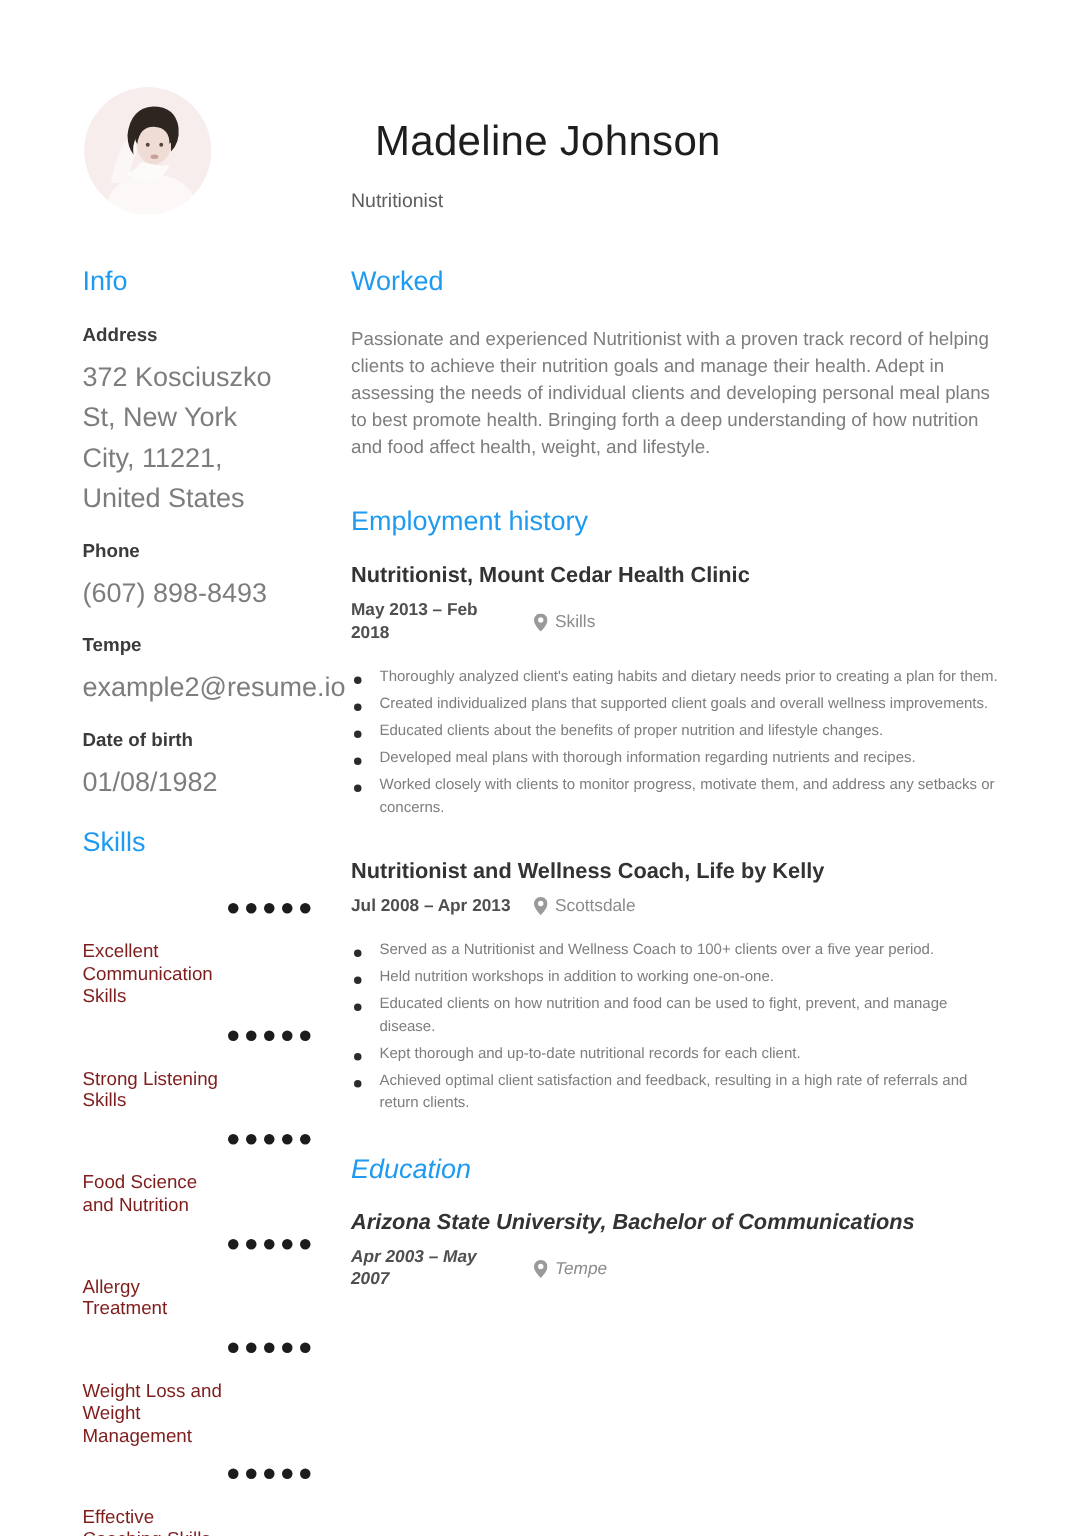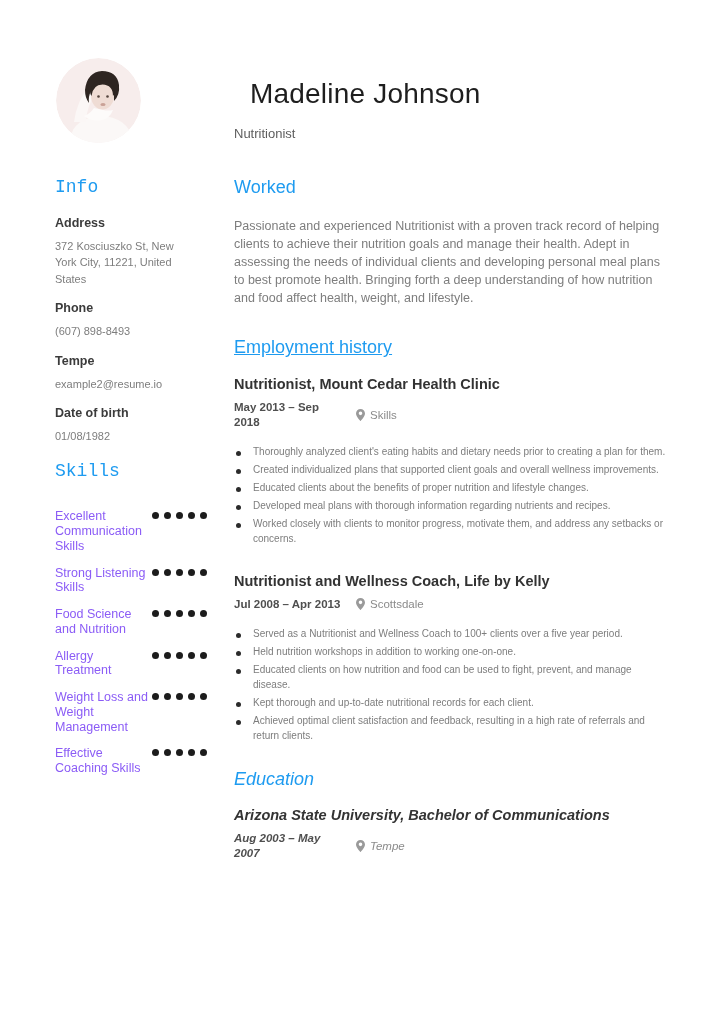--- a/index.html
+++ b/index.html
@@ -9,27 +9,27 @@
   }
   
   .avatar{position:absolute;left:56px;top:58px;width:85px;height:85px;border-radius:50%;overflow:hidden;}
   .identity{position:absolute;left:234px;top:63px;}
   .name{margin:16px;font-size:28px;font-weight:400;color:#1e1e1e;letter-spacing:.2px;line-height:1.1;}
   .subtitle{margin-top:11px;font-size:13px;color:#5d5d5d;}
   
   .sec-h{margin:0;font-size:18px;font-weight:400;color:#1e9bf0;line-height:1.15;}
   
   .sidebar{position:absolute;left:55px;top:177px;width:152px;}
-  .sidebar .sec-h{margin-bottom:18px;font-family:Liberation Mono, monospace;}
+  .sidebar .sec-h{margin-bottom:18px;}
   .field{margin-bottom:14px;}
   .f-label{font-size:12.5px;font-weight:700;color:#3b3b3b;line-height:1.2;margin-bottom:7px;}
-  .f-value{font-size:11px;color:#7d7d7d;line-height:1.5;width:132px;}
+  .f-value{font-size:18px;color:#7d7d7d;line-height:1.5;width:132px;}
   .skills-block{margin-top:16px;}
   .skill{display:flex;margin-bottom:12px;}
-  .skill-name{width:94px;font-size:12.5px;color:#8b5cf6;line-height:1.18;overflow-wrap:anywhere;}
+  .skill-name{width:94px;font-size:12.5px;color:#7f1d1d;line-height:1.18;overflow-wrap:anywhere;margin-top:28px;}
   .skill-dots{display:flex;gap:5px;margin-left:auto;padding-top:3px;}
   .dot{width:7px;height:7px;border-radius:50%;background:#dcdcdc;flex:none;}
   .dot.filled{background:#1c1c1c;}
   
   .main{position:absolute;left:234px;top:177px;width:436px;}
   .main .sec-h{margin-bottom:19px;}
   .para{margin:0;font-size:12.5px;line-height:1.45;color:#7d7d7d;}
   .section{margin-top:30px;}
   .entry{margin-bottom:26px;}
   .entry-title{margin:0 0 6px;font-size:14.5px;font-weight:700;color:#333333;line-height:1.3;}
@@ -153,26 +153,26 @@
   </div>
 
   <div class="main">
 
     <div>
       <h2 class="sec-h">Worked</h2>
       <p class="para">Passionate and experienced Nutritionist with a proven track record of helping clients to achieve their nutrition goals and manage their health. Adept in assessing the needs of individual clients and developing personal meal plans to best promote health. Bringing forth a deep understanding of how nutrition and food affect health, weight, and lifestyle.</p>
     </div>
 
     <div class="section">
-      <h2 class="sec-h" style="margin-bottom:17px;text-decoration:underline;">Employment history</h2>
+      <h2 class="sec-h" style="margin-bottom:17px;">Employment history</h2>
 
       <div class="entry">
         <h3 class="entry-title">Nutritionist, Mount Cedar Health Clinic</h3>
         <div class="meta">
-          <div class="meta-dates">May 2013 – Sep 2018</div>
+          <div class="meta-dates">May 2013 – Feb 2018</div>
           <div class="meta-loc">
             <svg class="pin" viewBox="0 0 12 16">
                 <path fill="#9a9a9a" d="M6 0C2.7 0 0 2.6 0 5.9 0 10.3 6 16 6 16s6-5.7 6-10.1C12 2.6 9.3 0 6 0zm0 8.2a2.4 2.4 0 1 1 0-4.8 2.4 2.4 0 0 1 0 4.8z"></path>
               </svg>
             <span>Skills</span>
           </div>
         </div>
         <ul class="bullets">
           <li>Thoroughly analyzed client's eating habits and dietary needs prior to creating a plan for them.</li>
           <li>Created individualized plans that supported client goals and overall wellness improvements.</li>
@@ -201,21 +201,21 @@
           <li>Achieved optimal client satisfaction and feedback, resulting in a high rate of referrals and return clients.</li>
         </ul>
       </div>
     </div>
 
     <div class="section" style="margin-top:4px;font-style:italic;">
       <h2 class="sec-h" style="margin-bottom:17px;">Education</h2>
       <div class="entry">
         <h3 class="entry-title">Arizona State University, Bachelor of Communications</h3>
         <div class="meta">
-          <div class="meta-dates">Aug 2003 – May 2007</div>
+          <div class="meta-dates">Apr 2003 – May 2007</div>
           <div class="meta-loc">
             <svg class="pin" viewBox="0 0 12 16">
                 <path fill="#9a9a9a" d="M6 0C2.7 0 0 2.6 0 5.9 0 10.3 6 16 6 16s6-5.7 6-10.1C12 2.6 9.3 0 6 0zm0 8.2a2.4 2.4 0 1 1 0-4.8 2.4 2.4 0 0 1 0 4.8z"></path>
               </svg>
             <span>Tempe</span>
           </div>
         </div>
       </div>
     </div>
 

